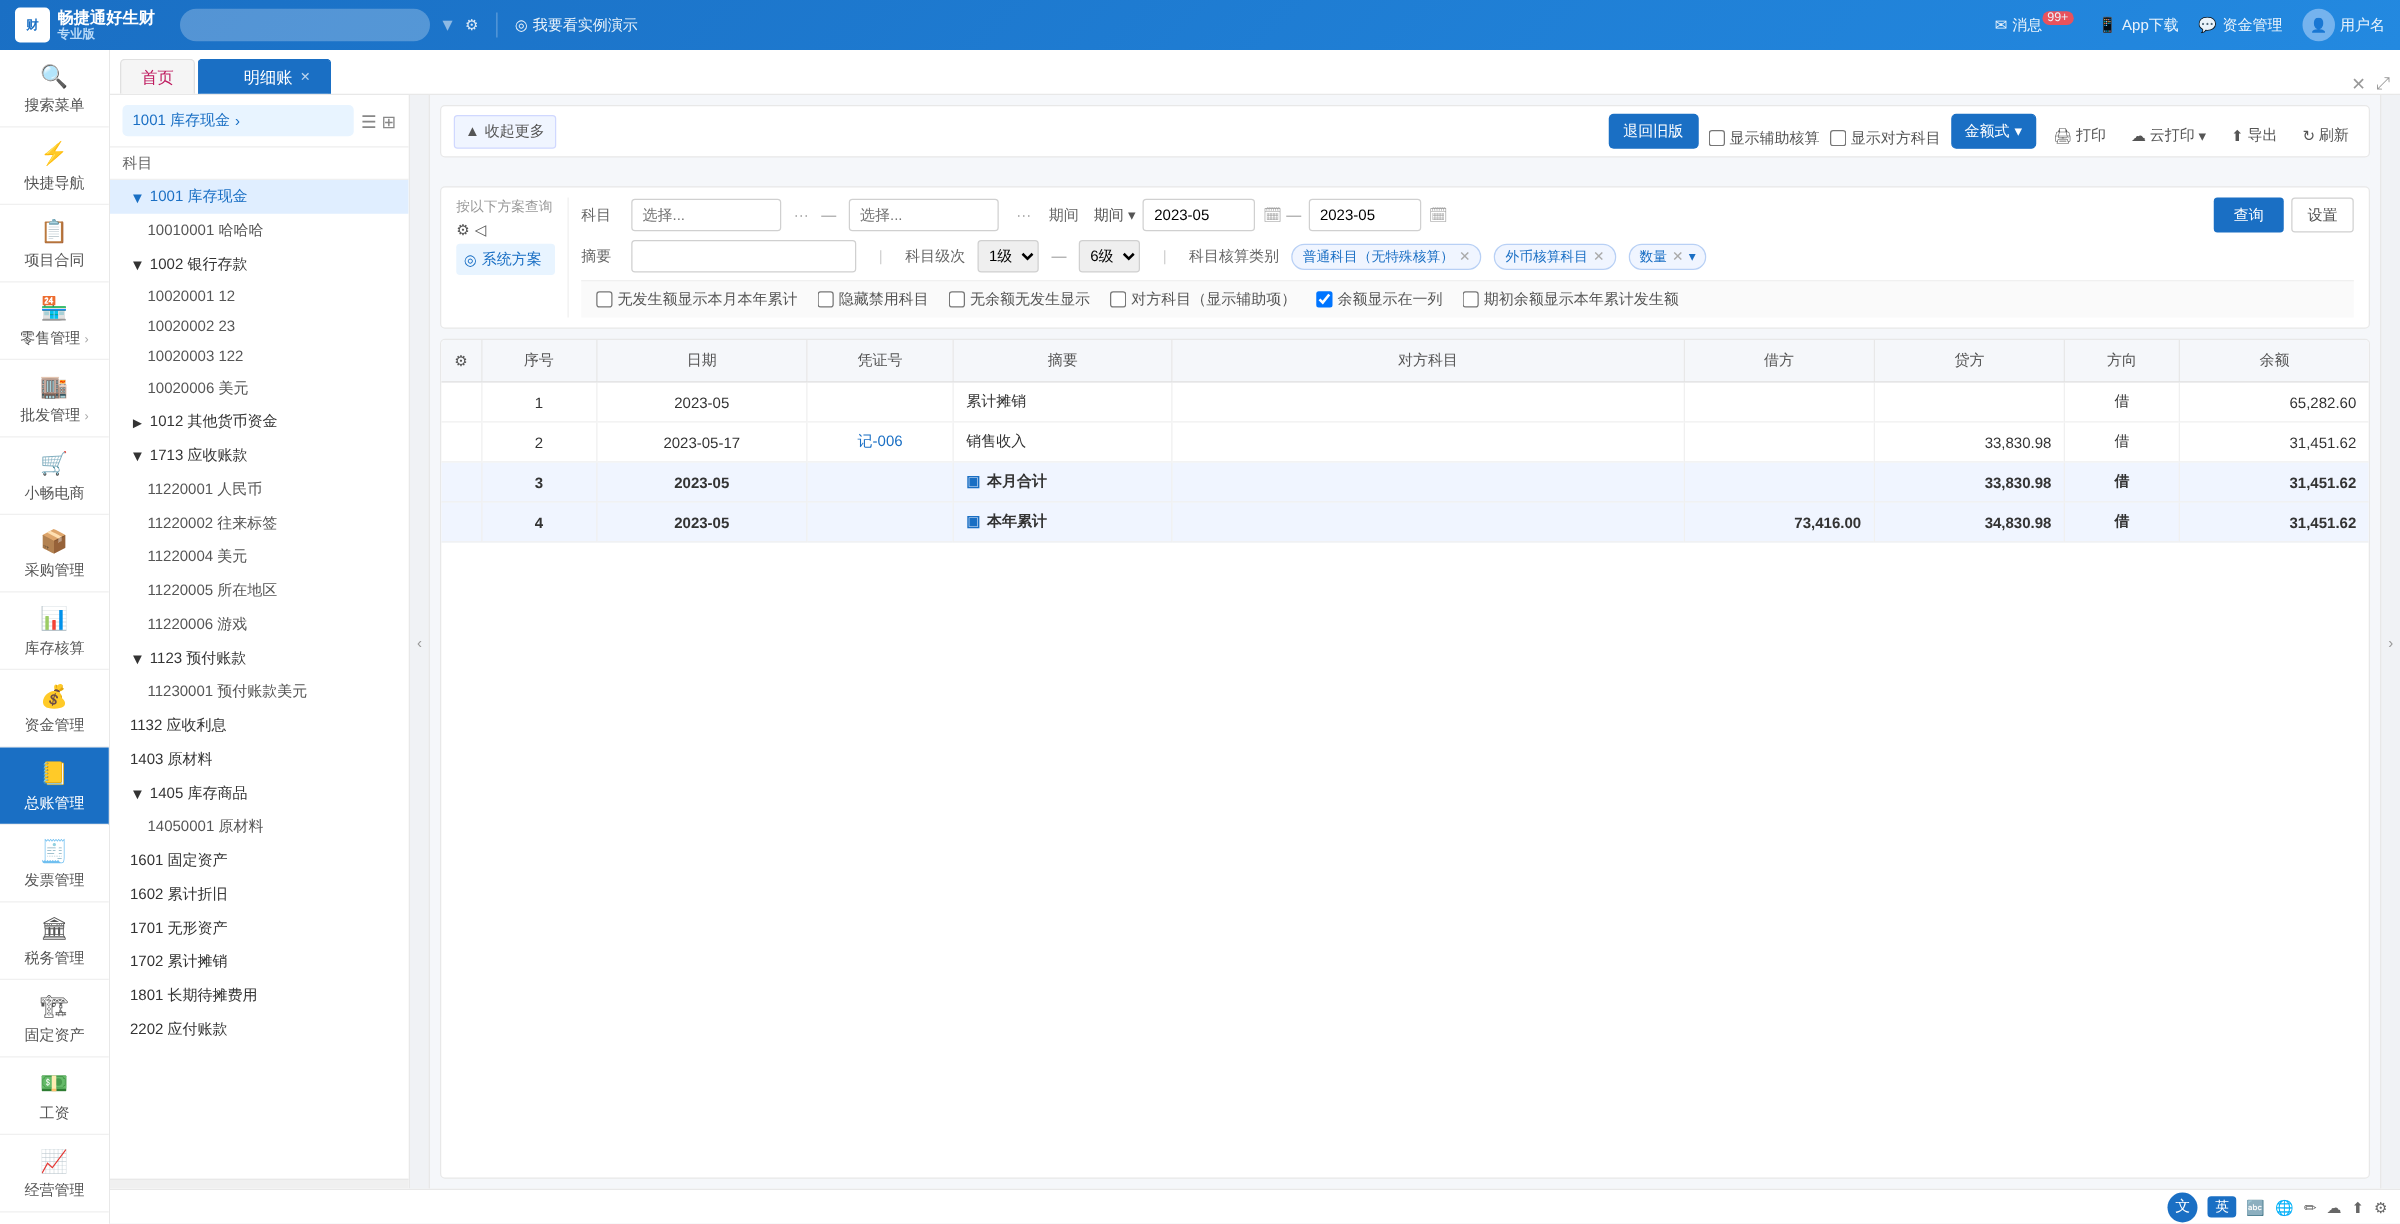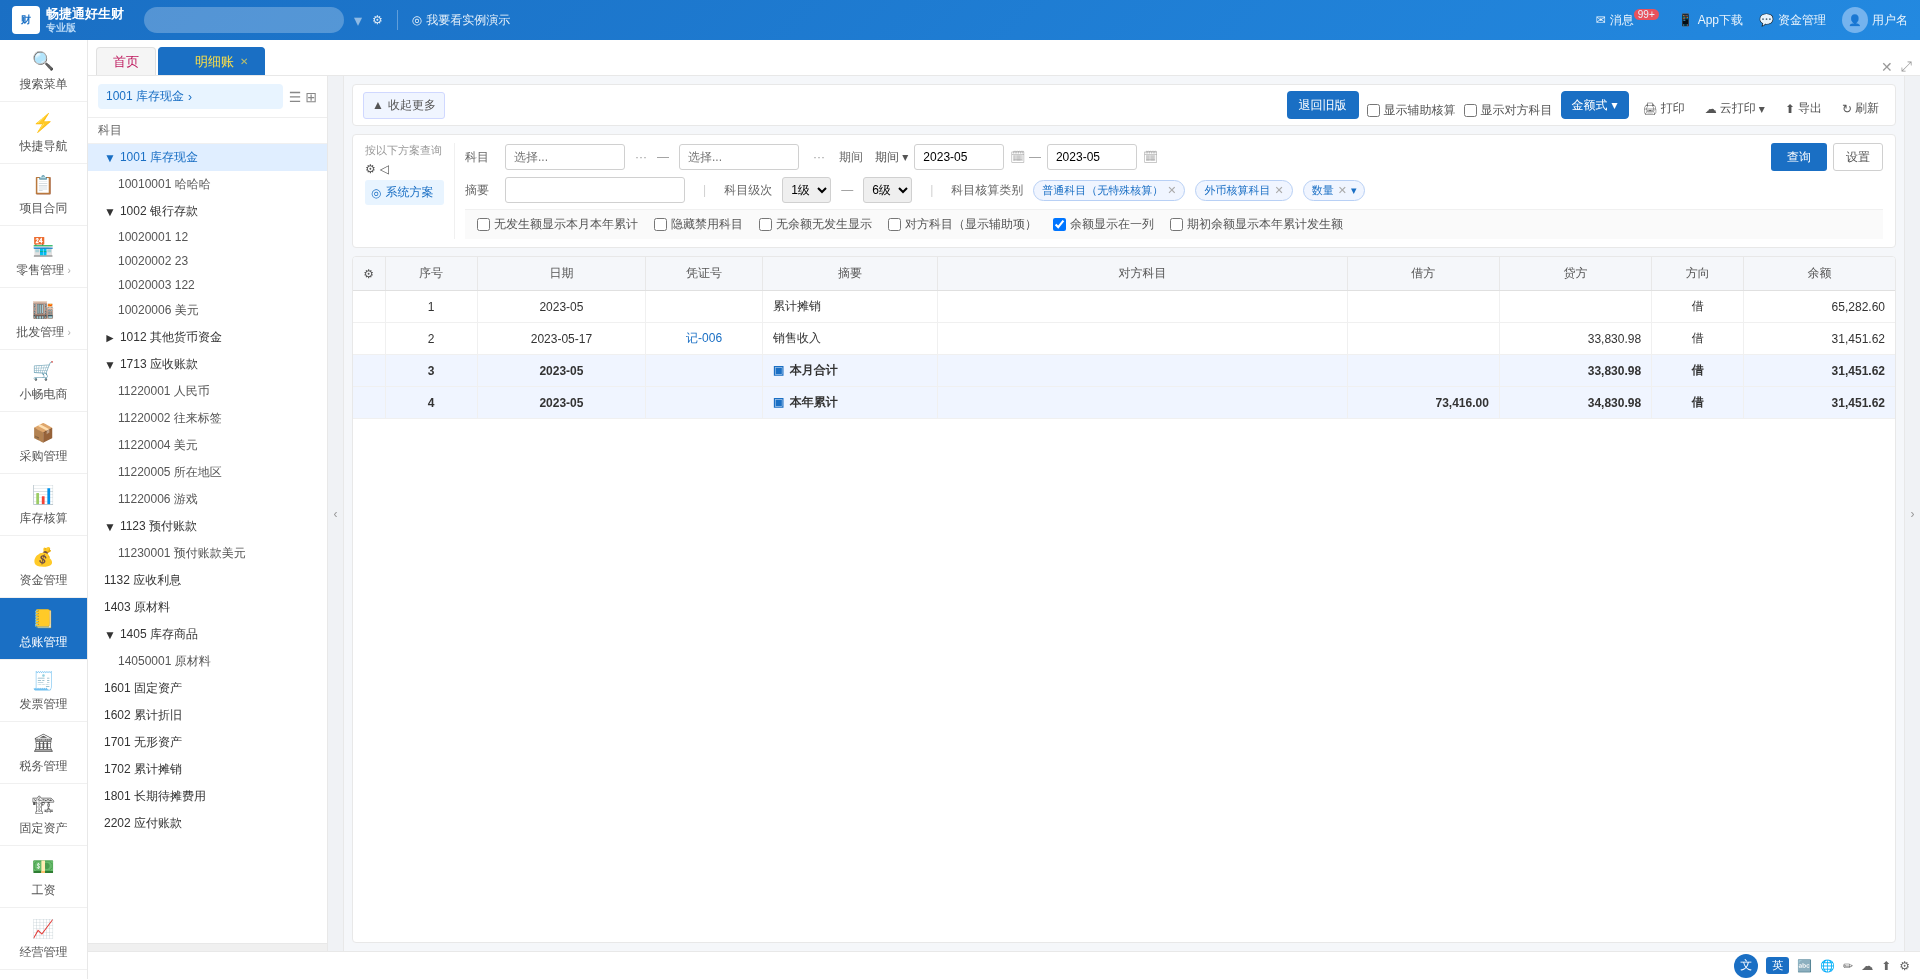--- a/index.html
+++ b/index.html
@@ -115,21 +115,21 @@
       display: flex; align-items: center; gap: 6px;
       cursor: pointer;
       font-size: 13px;
       color: #be185d;
       background: #f5f5f5;
       border: 1px solid #e0e0e0;
       border-bottom: none;
     }
     .tab.active {
       background: #1a6fc4;
-      color: #fde047;
+      color: #ffffff;
       border-color: #1a6fc4;
       padding-left: 36px;
     }
     .tab .close-btn { font-size: 10px; opacity: 0.7; }
 
     
     .content-pane {
       flex: 1;
       display: flex;
       overflow: hidden;
@@ -237,20 +237,21 @@
       cursor: pointer; color: #555; font-size: 12px;
       padding: 2px 6px;
     }
 
     
     .filter-panel {
       background: #fff;
       border-radius: 4px;
       border: 1px solid #e8e8e8;
       padding: 8px 12px;
+      margin-top: 15px;
     }
     .filter-row {
       display: flex; align-items: center; gap: 10px;
       margin-bottom: 6px;
     }
     .filter-row:last-child { margin-bottom: 0; }
     .filter-label { color: #666; font-size: 12px; min-width: 30px; }
     .filter-input {
       height: 26px;
       border: 1px solid #d0d0d0;

